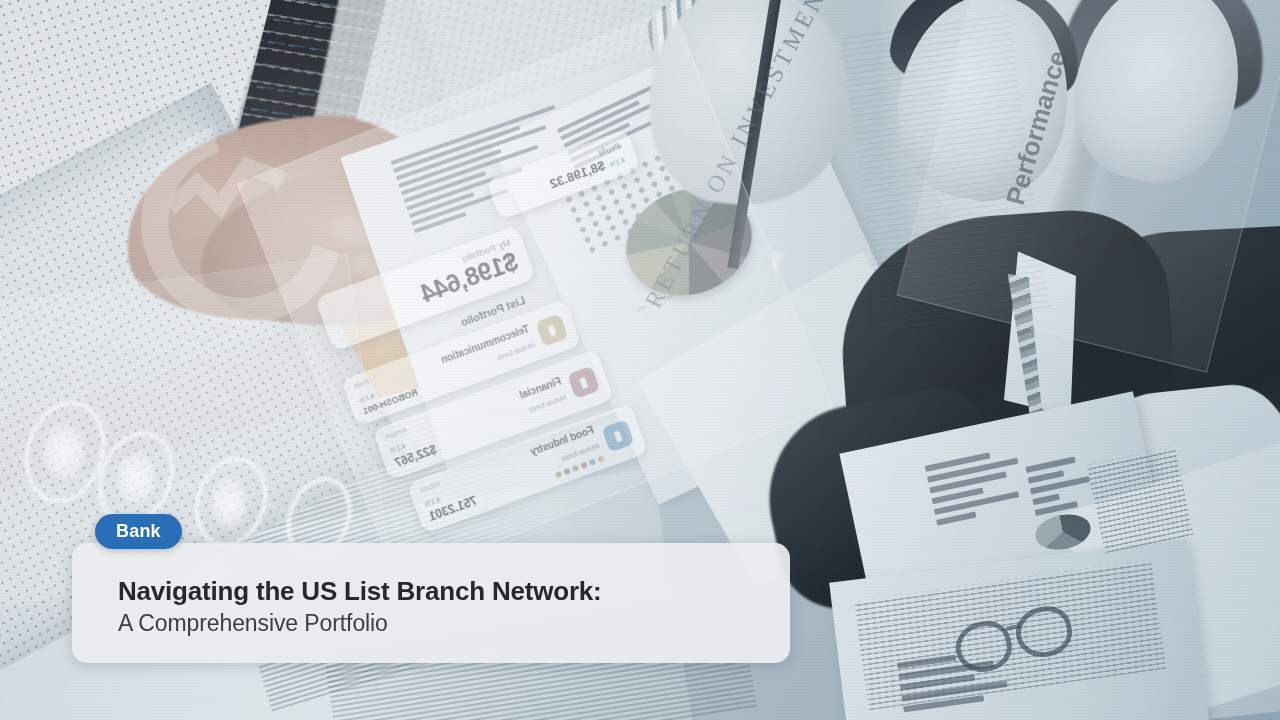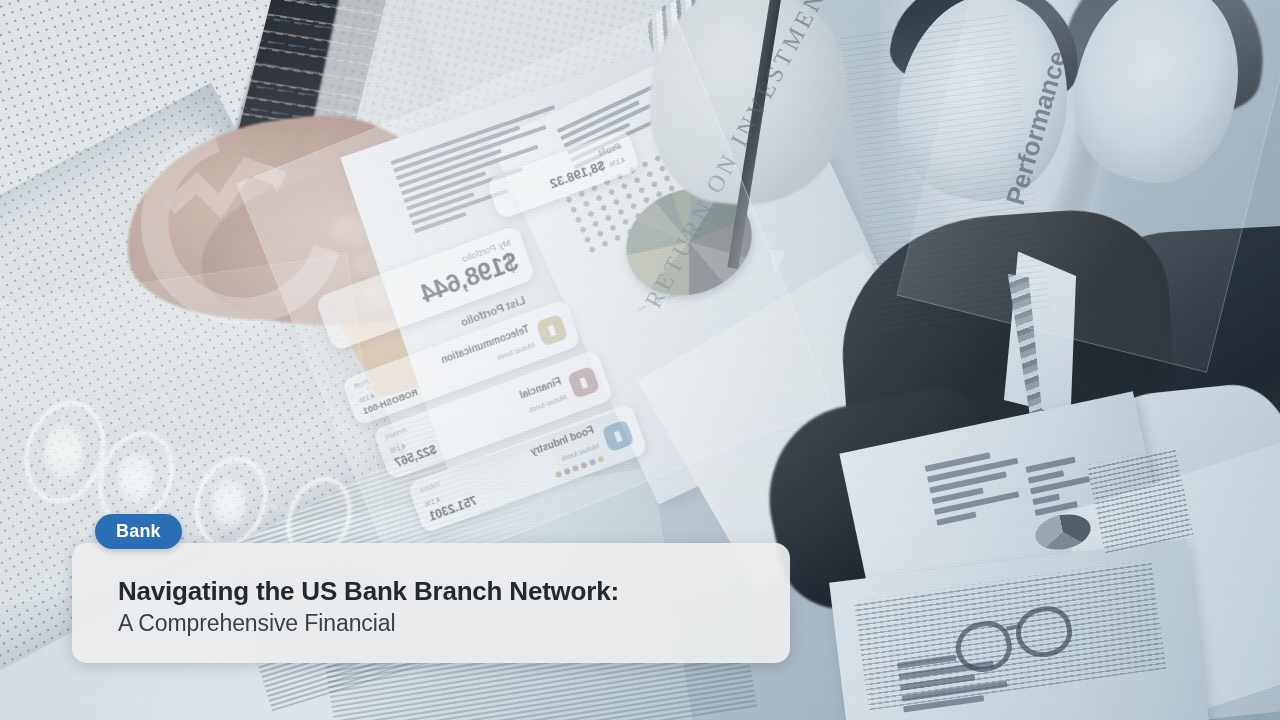--- a/index.html
+++ b/index.html
@@ -634,17 +634,17 @@
     <path d="M122 44 L142 52 L132 72 Z" fill="#ffffff" opacity="0.85"></path>
   </svg>
 
   <div class="wash-cool"></div>
   <div class="wash-light"></div>
   <div class="grain"></div>
 
   <div id="news-badge">Bank</div>
 
   <div id="title-card">
-    <div id="title-main">Navigating the US Bank Branch Network:</div>
-    <div id="title-sub">A Comprehensive Financial</div>
+    <div id="title-main">Navigating the US List Branch Network:</div>
+    <div id="title-sub">A Comprehensive Portfolio</div>
   </div>
 
 </div>
 
 </body></html>

